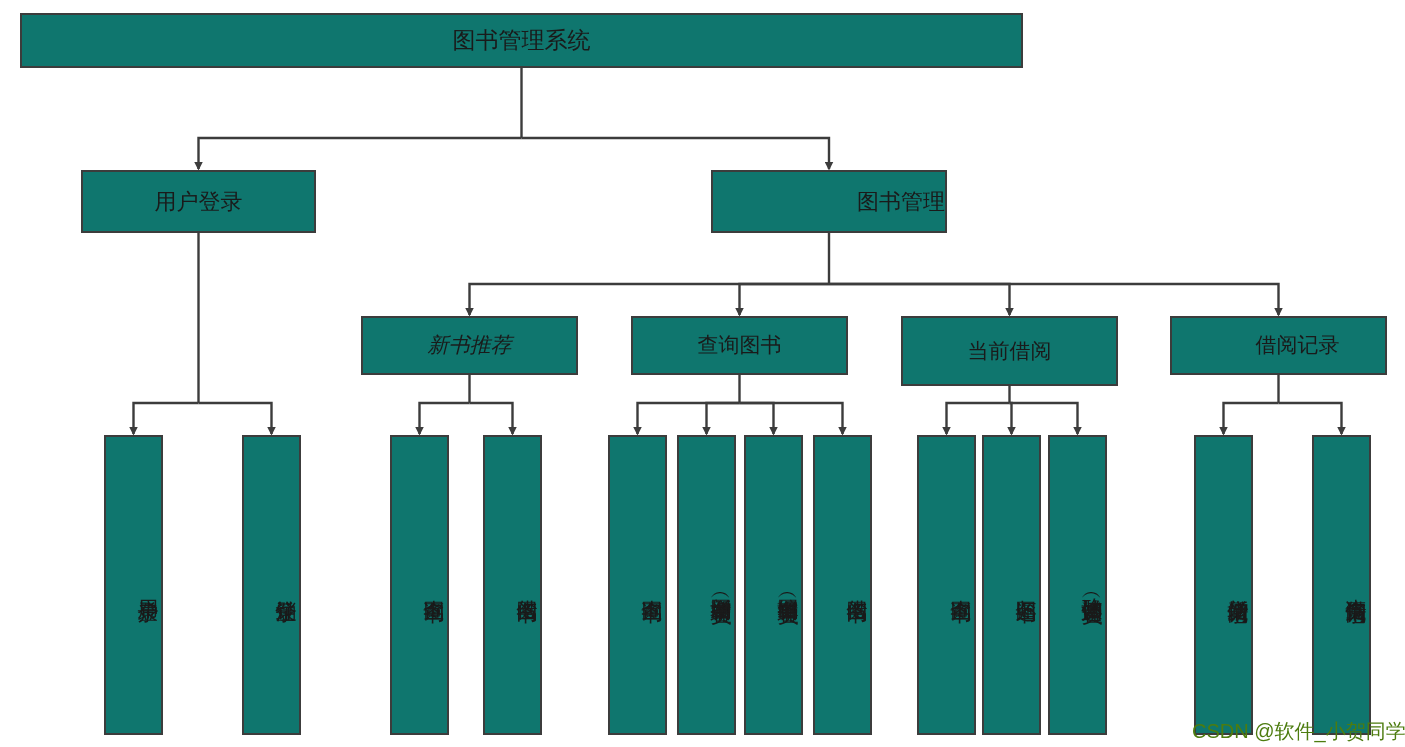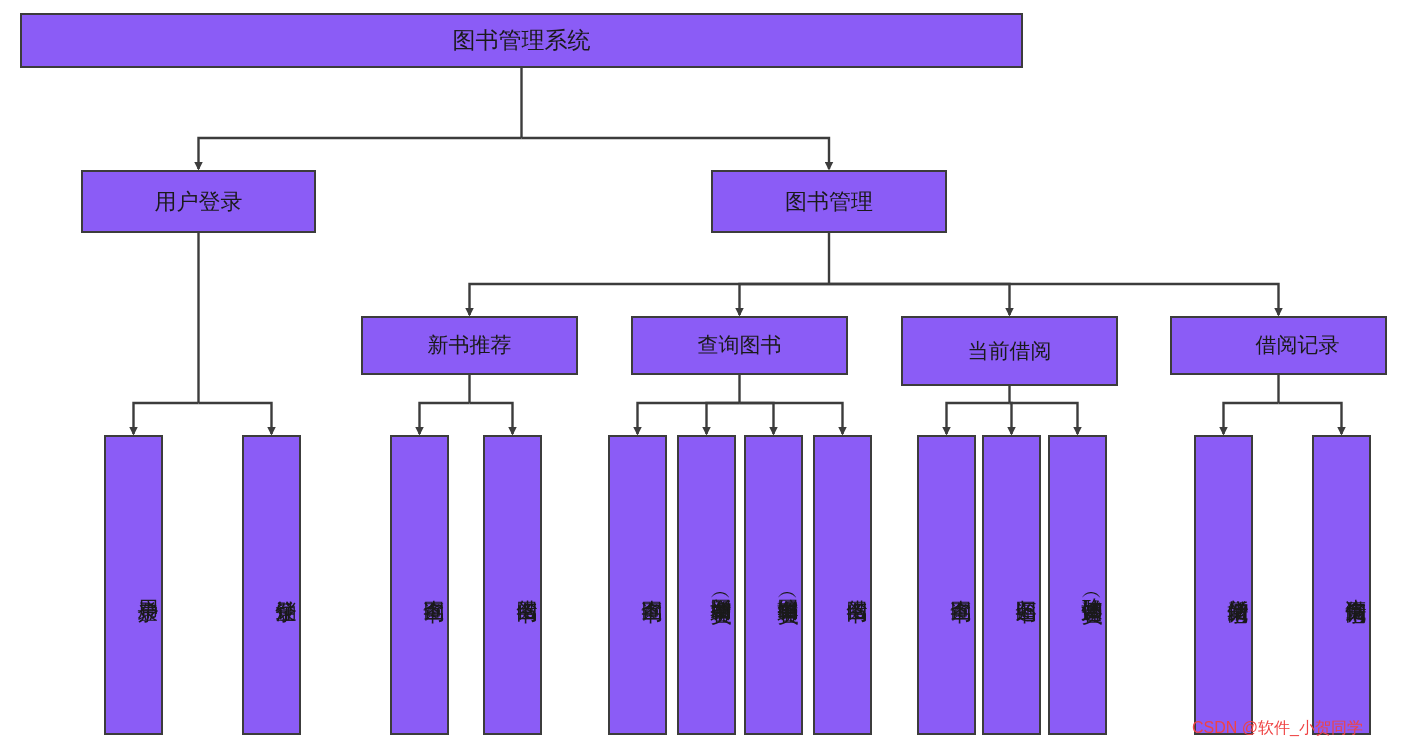--- a/index.html
+++ b/index.html
@@ -21,21 +21,21 @@
     position: absolute;
     left: 0;
     top: 0;
     width: 1405px;
     height: 747px;
   }
   .node {
     position: absolute;
     box-sizing: border-box;
     border: 2px solid #3c3c3c;
-    background: #8b5cf6;
+    background: #0f766e;
     color: #1a1a1a;
     display: flex;
     align-items: center;
     justify-content: center;
     text-align: center;
     line-height: 1.25;
   }
   .node.root {
     font-size: 23px;
   }
@@ -49,22 +49,22 @@
     font-size: 21px;
     writing-mode: vertical-rl;
     text-orientation: upright;
     padding: 10px 0;
     align-items: flex-start;
     justify-content: center;
     letter-spacing: 1px;
   }
   .watermark {
     position: absolute;
-    font-size: 16px;
-    color: #ef4444;
+    font-size: 20px;
+    color: #4d7c0f;
     white-space: nowrap;
     pointer-events: none;
   }
 </style>
 </head>
 <body>
 
 <div id="canvas">
   <svg id="edges" viewBox="0 0 1405 747" xmlns="http://www.w3.org/2000/svg">
     <defs>
@@ -102,24 +102,24 @@
       </g>
   </svg>
 
   <div id="node-layer">
       <div class="node root" style="left: 20px; top: 13px; width: 1003px; height: 55px;">
         <span>图书管理系统</span>
       </div>
       <div class="node lvl2" style="left: 81px; top: 170px; width: 235px; height: 63px;">
         <span>用户登录</span>
       </div>
-      <div class="node lvl2" style="left: 711px; top: 170px; width: 236px; height: 63px;">
+      <div class="node lvl2" style="left: 711px; top: 170px; width: 236px; height: 63px; justify-content: flex-end;">
         <span>图书管理</span>
       </div>
-      <div class="node lvl3" style="left: 361px; top: 316px; width: 217px; height: 59px;">
+      <div class="node lvl3" style="left: 361px; top: 316px; width: 217px; height: 59px; font-style: italic;">
         <span>新书推荐</span>
       </div>
       <div class="node lvl3" style="left: 631px; top: 316px; width: 217px; height: 59px;">
         <span>查询图书</span>
       </div>
       <div class="node lvl3" style="left: 901px; top: 316px; width: 217px; height: 70px;">
         <span>当前借阅</span>
       </div>
       <div class="node lvl3" style="left: 1170px; top: 316px; width: 217px; height: 59px; padding-left: 38px;">
         <span>借阅记录</span>

